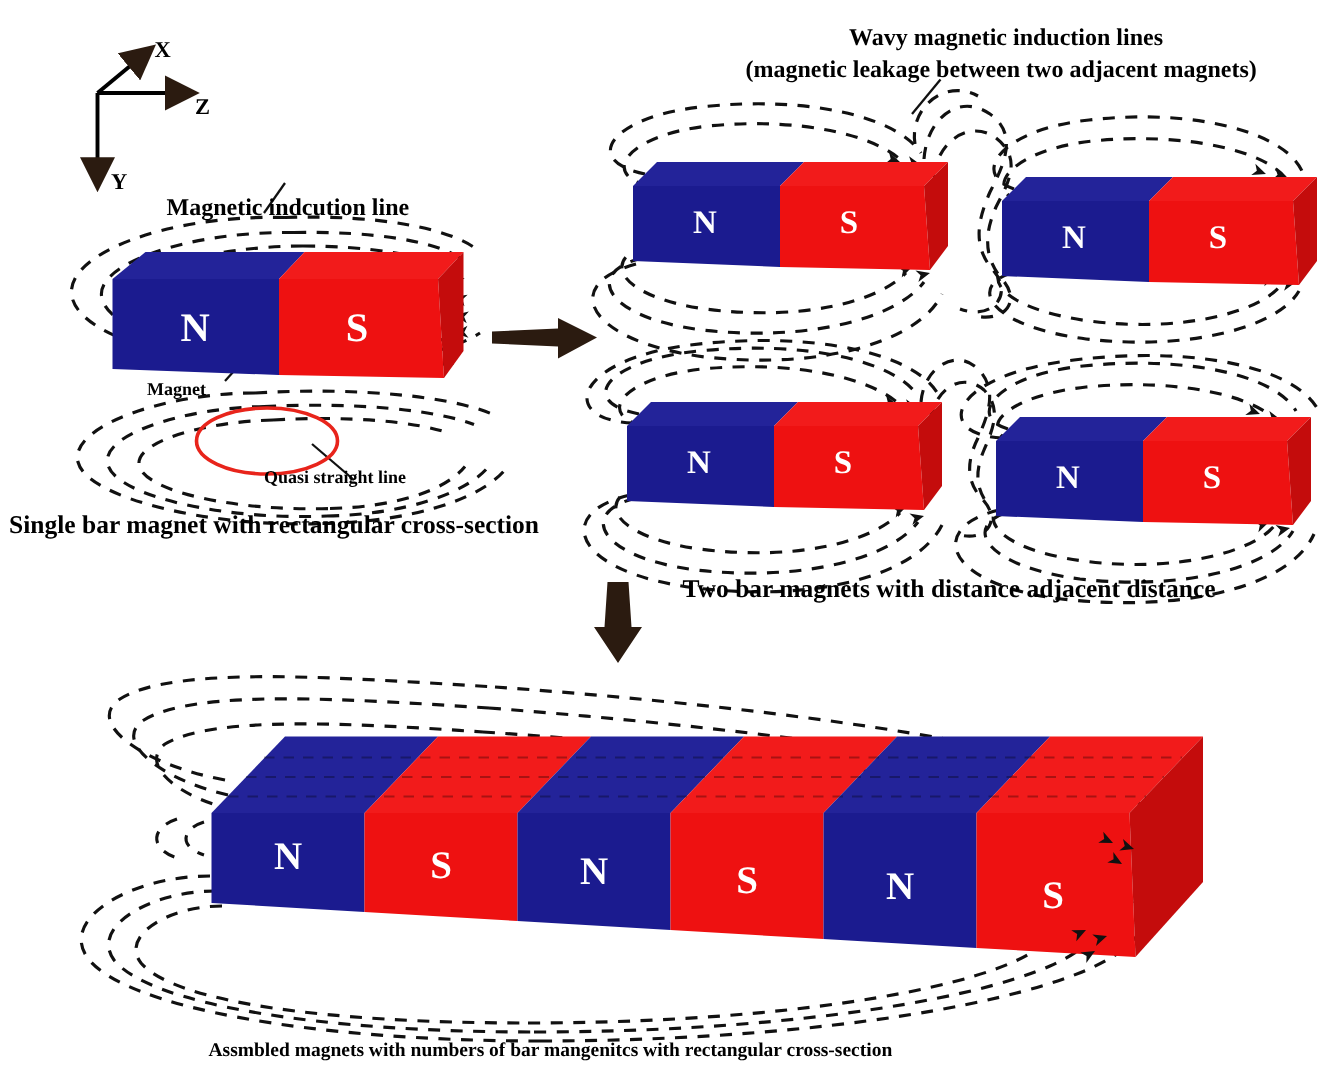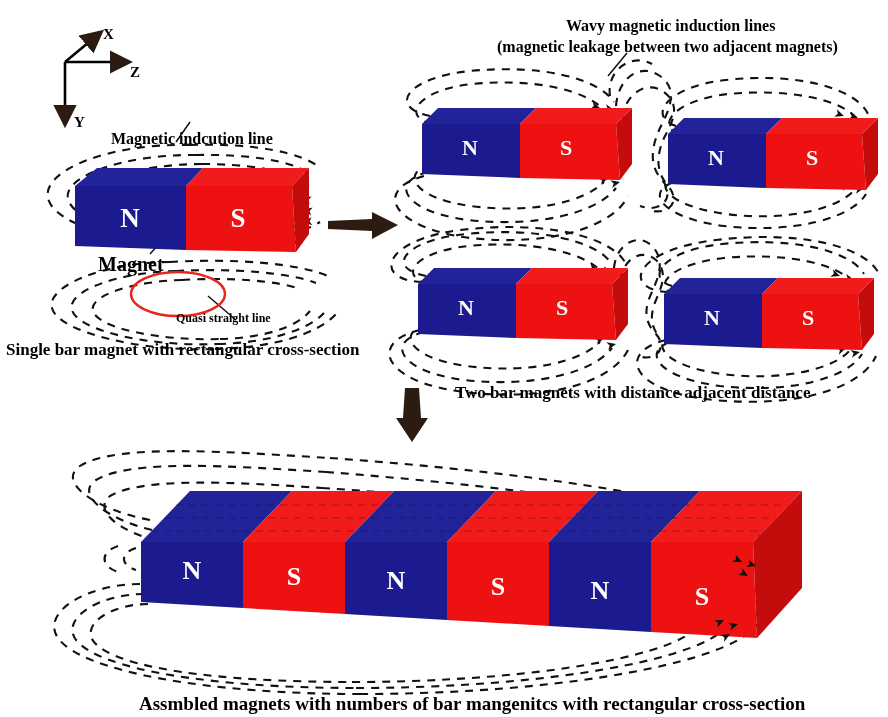--- a/index.html
+++ b/index.html
@@ -338,28 +338,28 @@
           <use href="#barb"></use>
         </g>
     </g>
   </svg>
 
   <div class="axis-lbl" style="left:103px; top:26px;">X</div>
   <div class="axis-lbl" style="left:130px; top:64px;">Z</div>
   <div class="axis-lbl" style="left:74px; top:114px;">Y</div>
 
   <div class="cap" style="left:111px; top:96px; font-size:16px;margin-top:34px;">Magnetic indcution line</div>
-  <div class="cap" style="left:98px; top:253px; font-size:20px;">Magnet</div>
+  <div class="cap" style="left:98px; top:253px; font-size:12px;">Magnet</div>
   <div class="cap" style="left:176px; top:312px; font-size:12px;">Quasi straight line</div>
   <div class="cap center" style="left:566px; top:3px; font-size:16px;">Wavy magnetic induction lines</div>
   <div class="cap center" style="left:497px; top:24px; font-size:16px;">(magnetic leakage between two adjacent magnets)</div>
 
   <div class="cap" style="left:6px; top:340px; font-size:17px;">Single bar magnet with rectangular cross-section</div>
   <div class="cap" style="left:455px; top:383px; font-size:17px;">Two bar magnets with distance adjacent distance</div>
-  <div class="cap" style="left:139px; top:693px; font-size:19px;">Assmbled magnets with numbers of bar mangenitcs with rectangular cross-section</div>
+  <div class="cap" style="left:139px; top:693px; font-size:13px;">Assmbled magnets with numbers of bar mangenitcs with rectangular cross-section</div>
 
   <div class="pole" style="left:110px; top:203px; width:40px; font-size:27px;">N</div>
   <div class="pole" style="left:218px; top:203px; width:40px; font-size:27px;">S</div>
 
   <div class="pole" style="left:452px; top:135px; width:36px; font-size:22px;">N</div>
   <div class="pole" style="left:548px; top:135px; width:36px; font-size:22px;">S</div>
 
   <div class="pole" style="left:698px; top:145px; width:36px; font-size:22px;">N</div>
   <div class="pole" style="left:794px; top:145px; width:36px; font-size:22px;">S</div>
 

